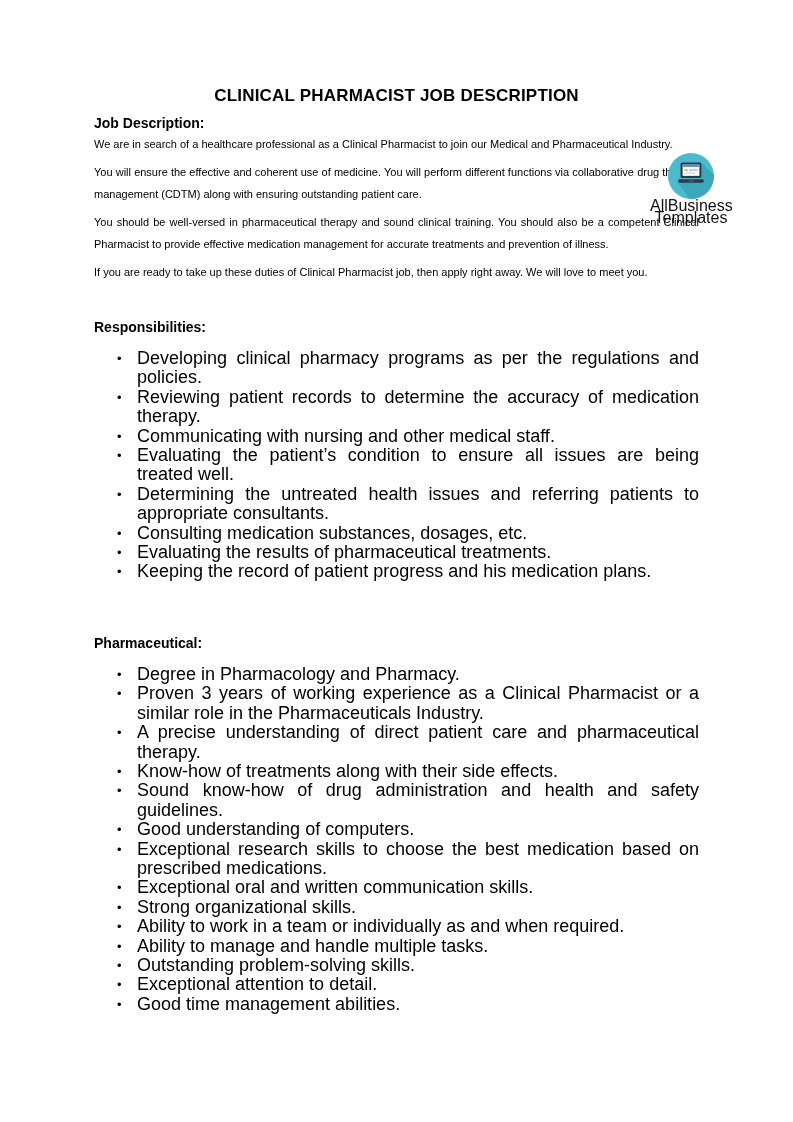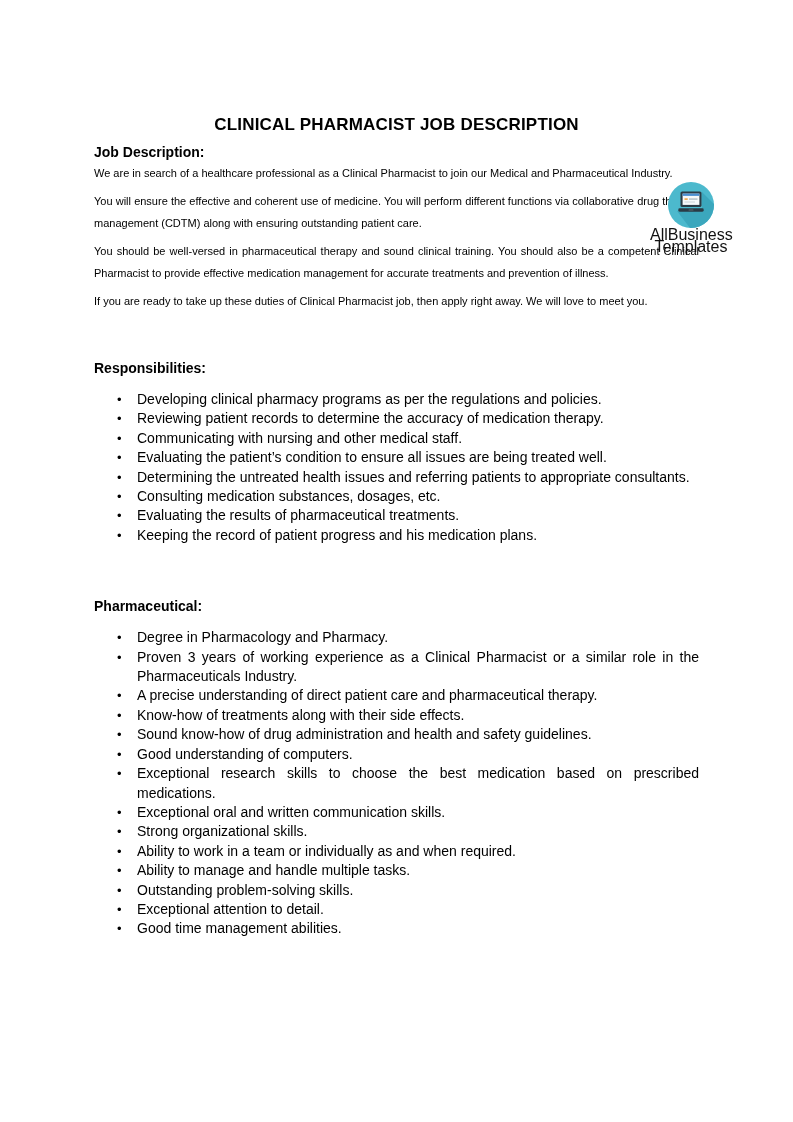--- a/index.html
+++ b/index.html
@@ -27,52 +27,52 @@
   .logo svg { display: block; margin: 0 auto; }
   .logo-text {
     font-size: 16px;
     line-height: 11.5px;
     color: #111;
     margin-top: 1px;
     white-space: nowrap;
   }
   
   h1.doc-title {
-    margin-top: 113px;
+    margin-top: 84px;
     font-size: 17px;
     line-height: 24px;
     font-weight: bold;
     text-align: center;
     letter-spacing: 0.2px;
   }
   
   h2.sec-heading {
     font-size: 14px;
     line-height: 20px;
     font-weight: bold;
   }
   h2.h-jobdesc { margin-top: 5px; }
-  h2.h-resp    { margin-top: 46px; margin-bottom: 12px; }
+  h2.h-resp    { margin-top: 34px; margin-bottom: 12px; }
   h2.h-qual    { margin-top: 51px; margin-bottom: 12px; }
   
   p.para {
     font-size: 11px;
     line-height: 22px;
     text-align: justify;
     margin-bottom: 6px;
   }
   
   ul.bullets {
     list-style: none;
     margin-left: 23px;
   }
   ul.bullets li {
     position: relative;
     padding-left: 20px;
-    font-size: 14px;
+    font-size: 18px;
     line-height: 19.4px;
     text-align: justify;
   }
   ul.bullets li::before {
     content: "\2022";
     position: absolute;
     left: 0; top: 0;
     font-size: 13px;
   }
 </style>

